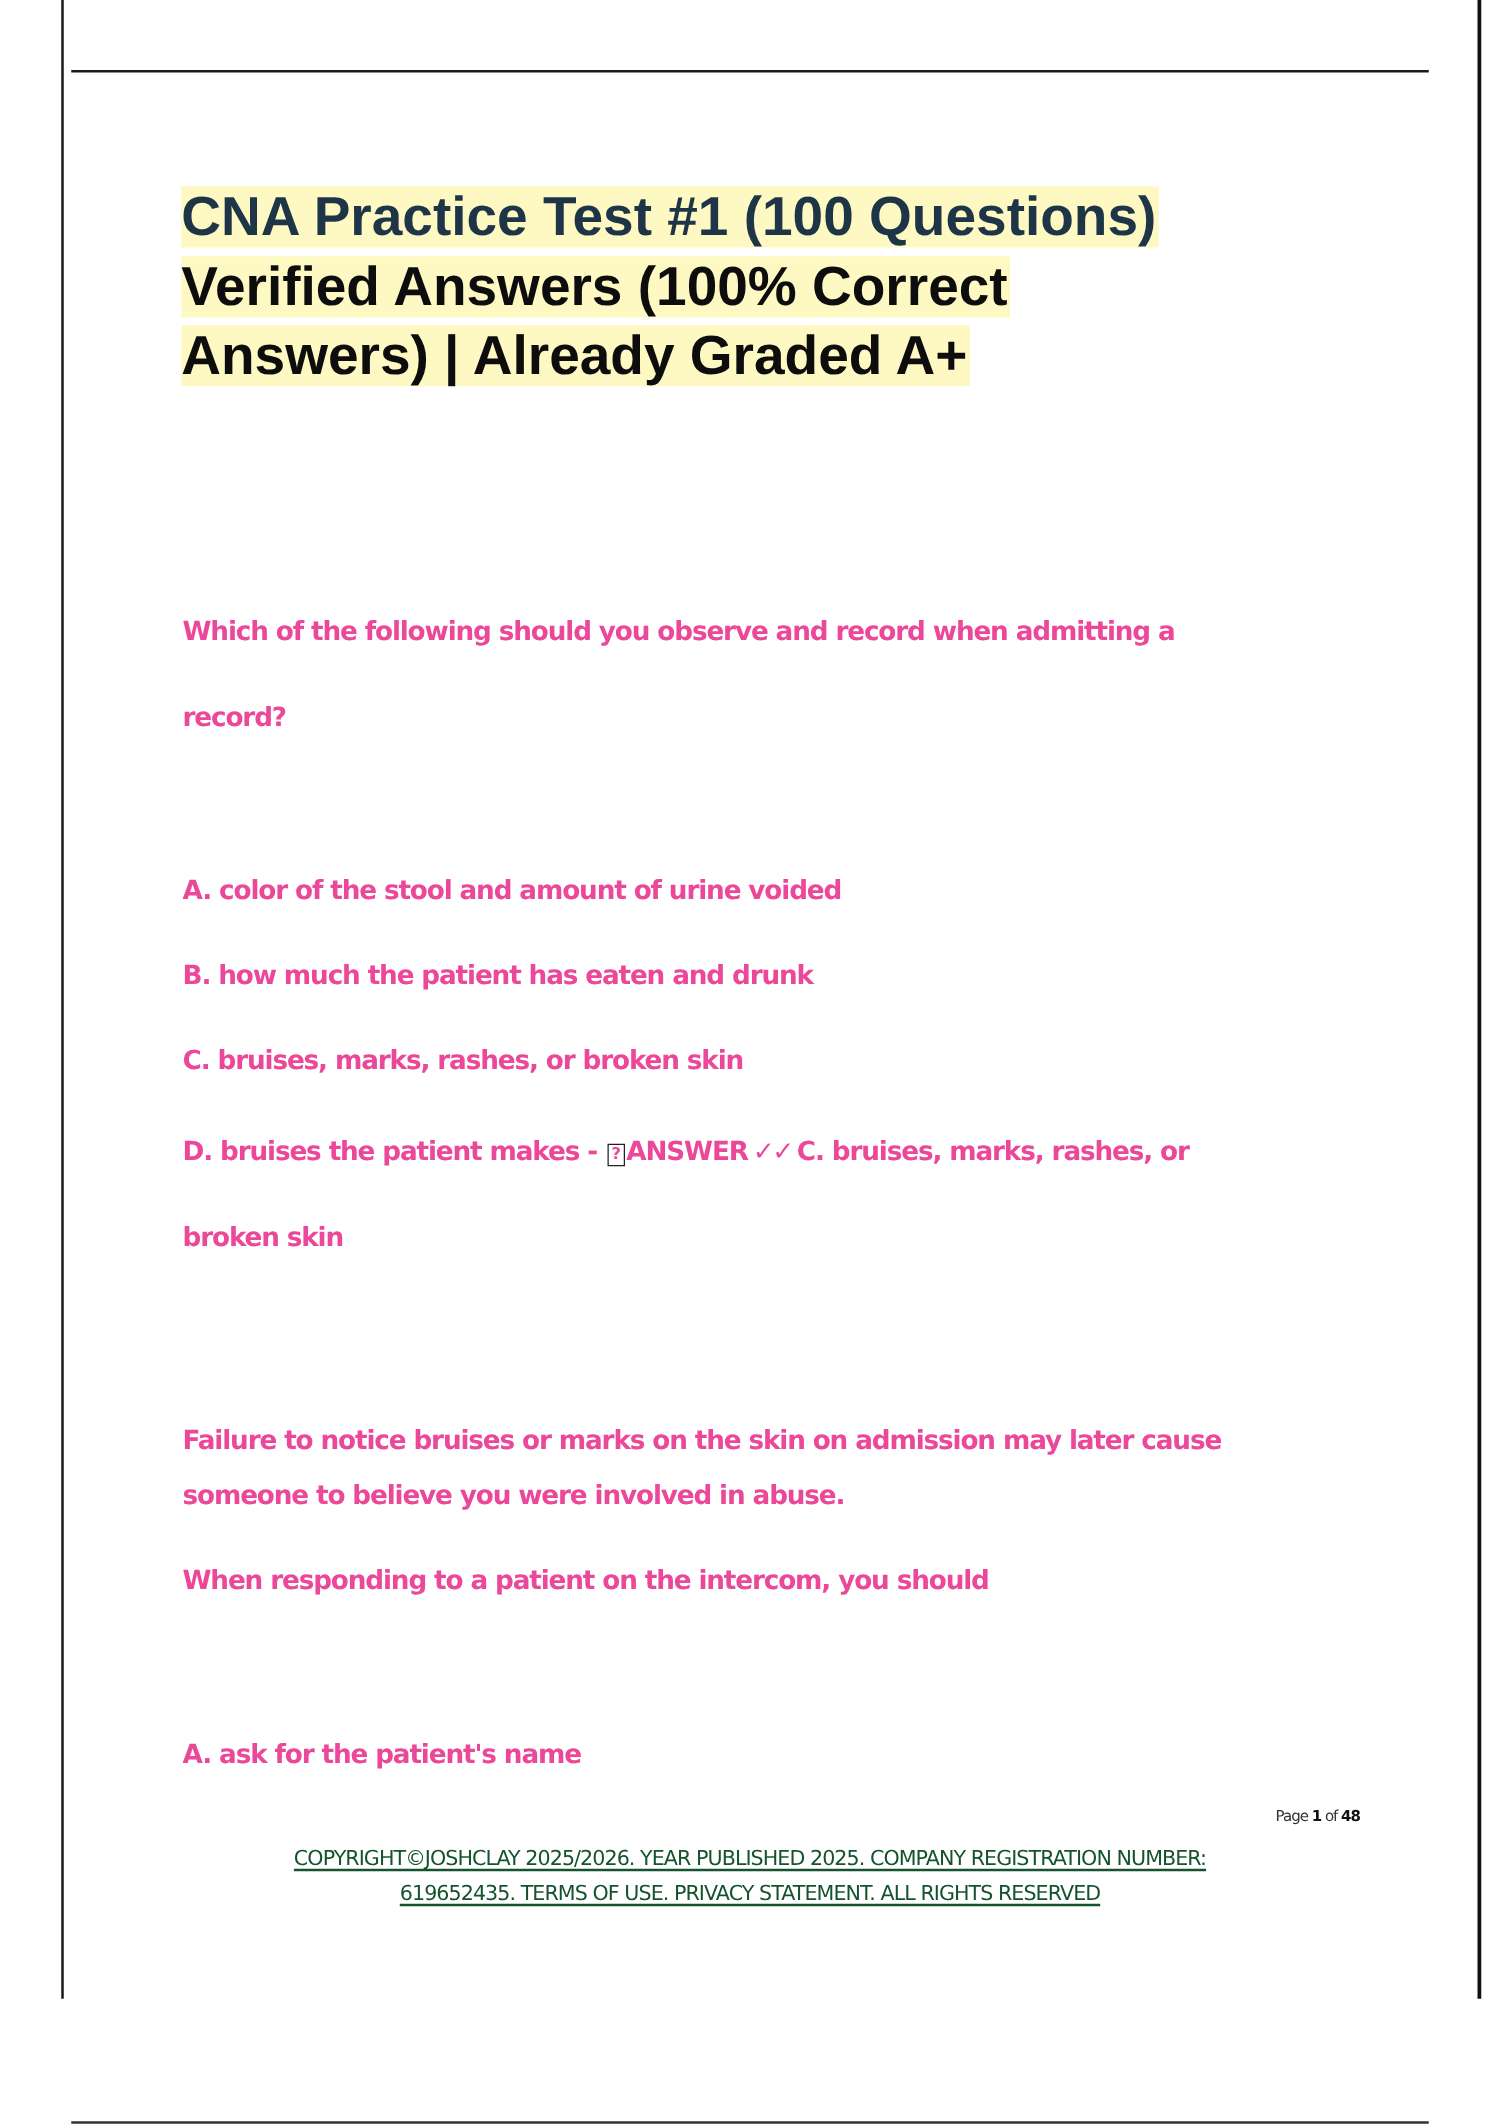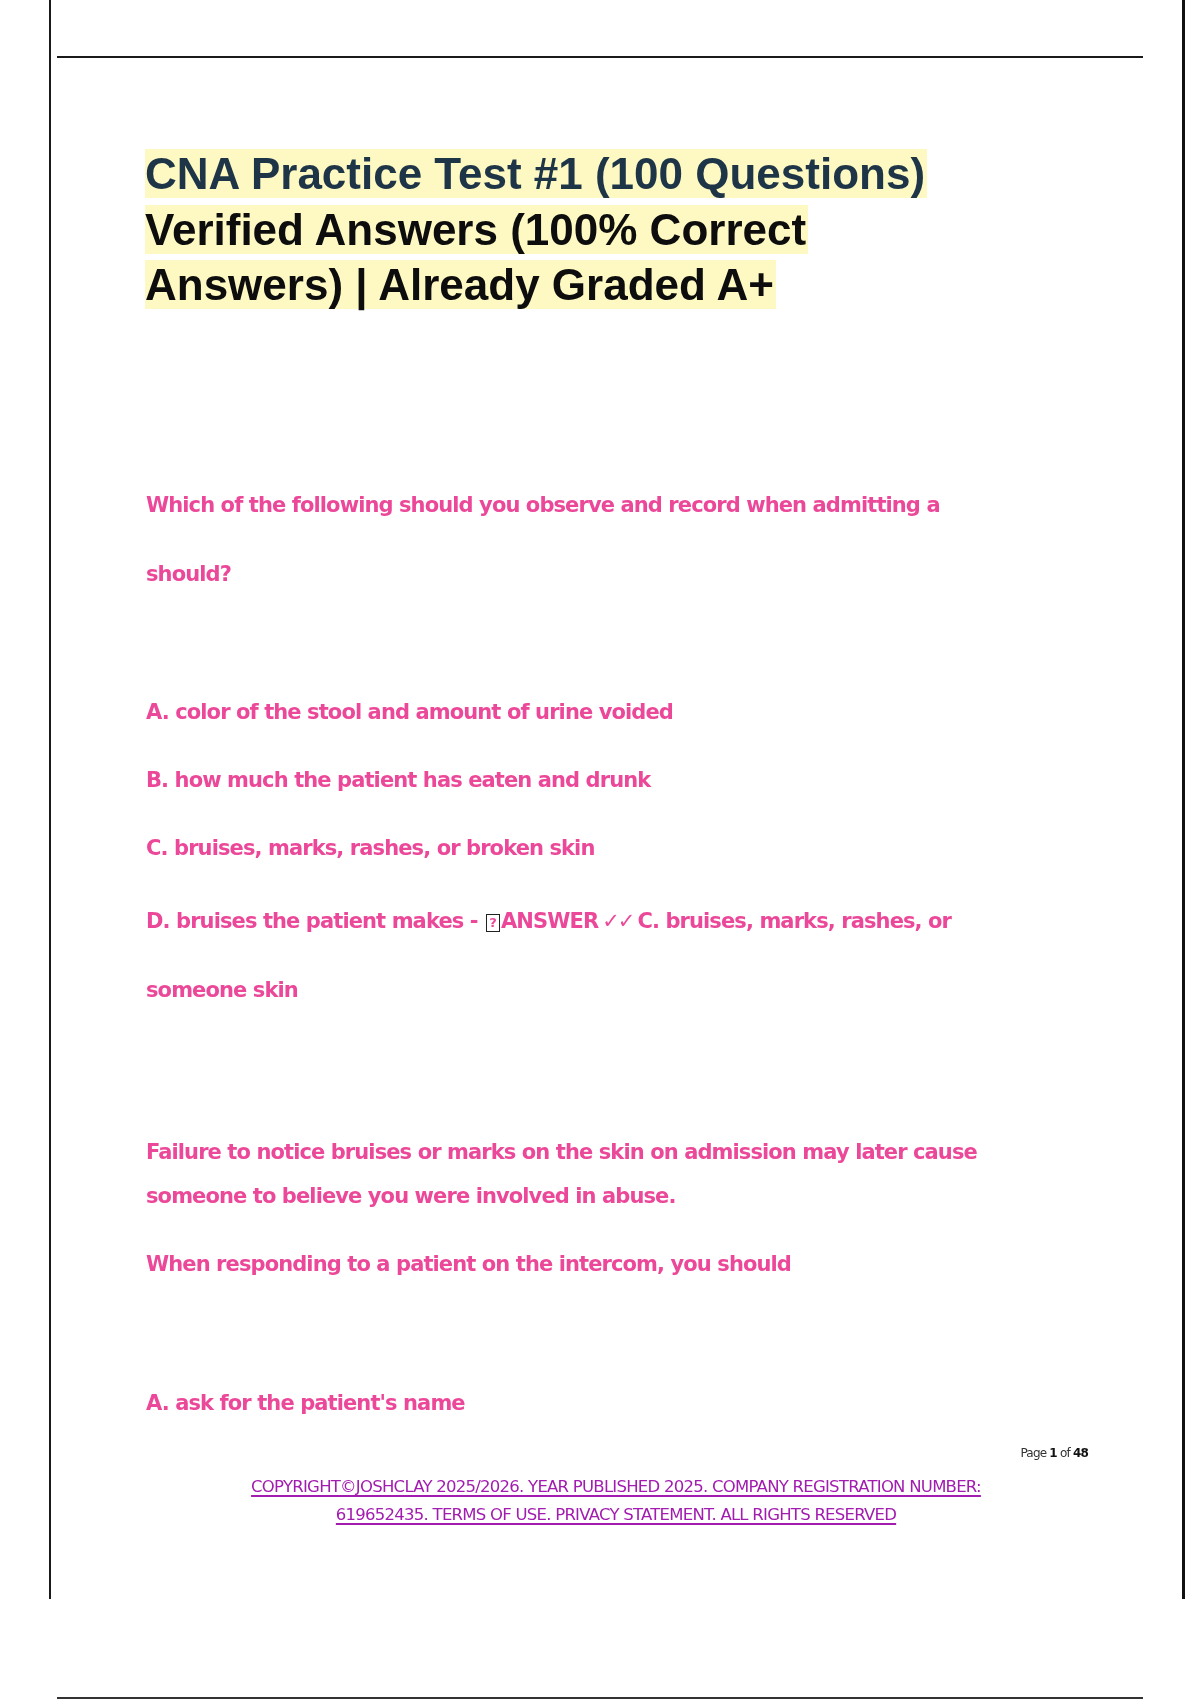--- a/index.html
+++ b/index.html
@@ -113,30 +113,30 @@
       margin: 0;
       font-family: "DejaVu Sans", sans-serif;
       font-size: 12px;
       letter-spacing: -0.8px;
       color: #333333;
       white-space: nowrap;
     }
     .page-number b { color: #111111; }
     .copyright {
       position: absolute;
-      left: 166px;
+      left: 150px;
       width: 900px;
       top: 1473px;
       margin: 0;
       text-align: center;
       font-family: "DejaVu Sans", sans-serif;
       font-size: 16.5px;
       letter-spacing: -0.75px;
       line-height: 28px;
-      color: #a21caf;
+      color: #14532d;
     }
     .copyright span {
       text-decoration: underline;
       text-decoration-thickness: 1.5px;
       text-underline-offset: 3px;
       display: block;
       white-space: nowrap;
     }
   </style>
 </head>
@@ -147,27 +147,27 @@
 <div class="hrule-top"></div>
 <div class="hrule-bottom"></div>
 
 <h1 class="title">
   <span class="title-line"><span class="hl-line line1">CNA Practice Test #1 (100 Questions)</span></span>
   <span class="title-line"><span class="hl-line">Verified Answers (100% Correct</span></span>
   <span class="title-line"><span class="hl-line">Answers) | Already Graded A+</span></span>
 </h1>
 
 <p class="body-text" style="top:493px;">Which of the following should you observe and record when admitting a</p>
-<p class="body-text" style="top:562px;">should?</p>
+<p class="body-text" style="top:562px;">record?</p>
 
 <p class="body-text" style="top:700px;">A. color of the stool and amount of urine voided</p>
 <p class="body-text" style="top:768px;">B. how much the patient has eaten and drunk</p>
 <p class="body-text" style="top:836px;">C. bruises, marks, rashes, or broken skin</p>
 <p class="body-text" style="top:909px;"><span>D. bruises the patient makes - </span><span class="answer-marker">?</span><span>ANSWER</span><span class="check-icon">✓✓</span><span>C. bruises, marks, rashes, or</span></p>
-<p class="body-text" style="top:978px;">someone skin</p>
+<p class="body-text" style="top:978px;">broken skin</p>
 
 <p class="body-text" style="top:1116px;margin-top:24px;">Failure to notice bruises or marks on the skin on admission may later cause</p>
 <p class="body-text" style="top:1184px;">someone to believe you were involved in abuse.</p>
 
 <p class="body-text" style="top:1252px;">When responding to a patient on the intercom, you should</p>
 <p class="body-text" style="top:1391px;">A. ask for the patient's name</p>
 
 <p class="page-number"><span>Page </span><b>1</b><span> of </span><b>48</b></p>
 
 <p class="copyright">

